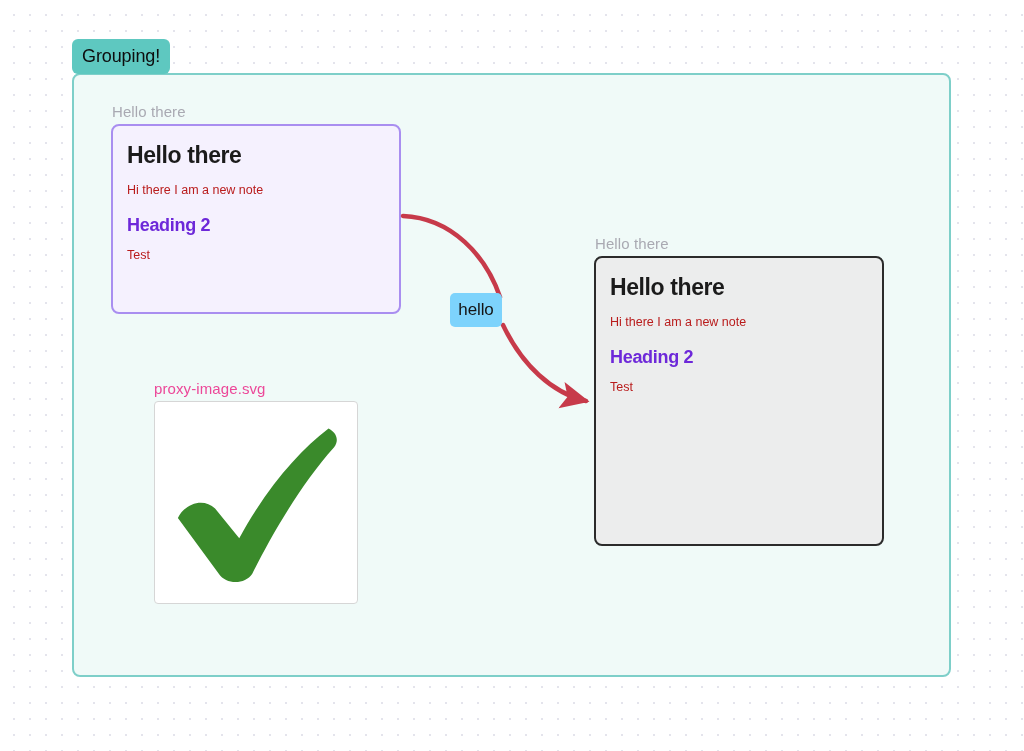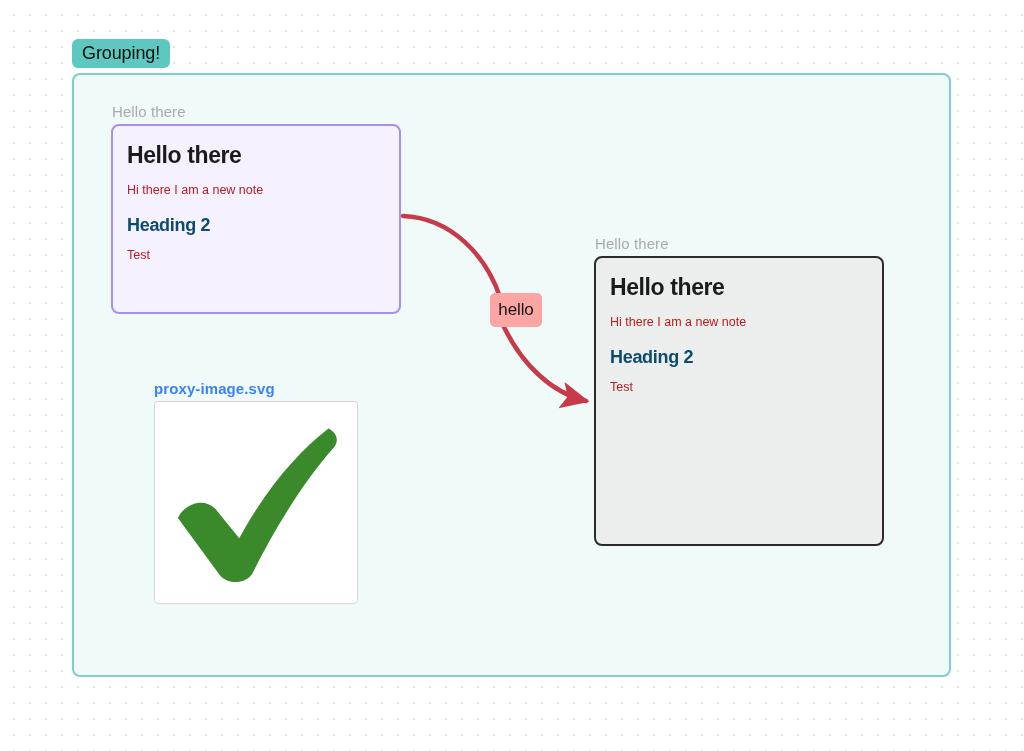--- a/index.html
+++ b/index.html
@@ -34,21 +34,21 @@
     height: 604px;
     background: #f0faf8;
     border: 2px solid #7ecfc9;
     border-radius: 8px;
   }
 
   .group-badge {
     position: absolute;
     left: 72px;
     top: 39px;
-    height: 29px;
+    height: 35px;
     padding: 0 10px;
     display: flex;
     align-items: center;
     background: #5ec8c0;
     border-radius: 6px;
     font-size: 18px;
     color: #0d0d0d;
     letter-spacing: -0.1px;
     white-space: nowrap;
   }
@@ -56,21 +56,21 @@
   
   .shape-label {
     position: absolute;
     font-size: 15px;
     color: #a9a9b2;
     white-space: nowrap;
     letter-spacing: 0.1px;
   }
   .label-note-purple { left: 112px; top: 103px; }
   .label-note-gray   { left: 595px; top: 235px; }
-  .label-image       { left: 154px; top: 380px; color: #3b82f6; font-weight: bold; }
+  .label-image       { left: 154px; top: 380px; color: #ec4899; }
 
   
   .note {
     position: absolute;
     overflow: hidden;
   }
 
   .note-purple {
     left: 111px;
     top: 124px;
@@ -97,21 +97,21 @@
     font-size: 23px;
     font-weight: bold;
     color: #1b1b1b;
     letter-spacing: -0.4px;
     line-height: 1.15;
     margin-bottom: 14px;
   }
   .note h2 {
     font-size: 18px;
     font-weight: bold;
-    color: #0c4a6e;
+    color: #6d28d9;
     letter-spacing: -0.3px;
     line-height: 1.15;
     margin-bottom: 12px;
   }
   .note p {
     font-size: 12.5px;
     color: #b91c1c;
     line-height: 1.3;
     margin-bottom: 16px;
   }
@@ -135,25 +135,25 @@
 
   
   .arrow-layer {
     position: absolute;
     inset: 0;
     pointer-events: none;
   }
 
   .arrow-label {
     position: absolute;
-    left: 490px;
+    left: 450px;
     top: 293px;
     width: 52px;
     height: 34px;
-    background: #fca5a5;
+    background: #7dd3fc;
     border-radius: 5px;
     display: flex;
     align-items: center;
     justify-content: center;
     font-size: 17px;
     color: #141414;
     letter-spacing: -0.1px;
   }
 </style>
 </head>

